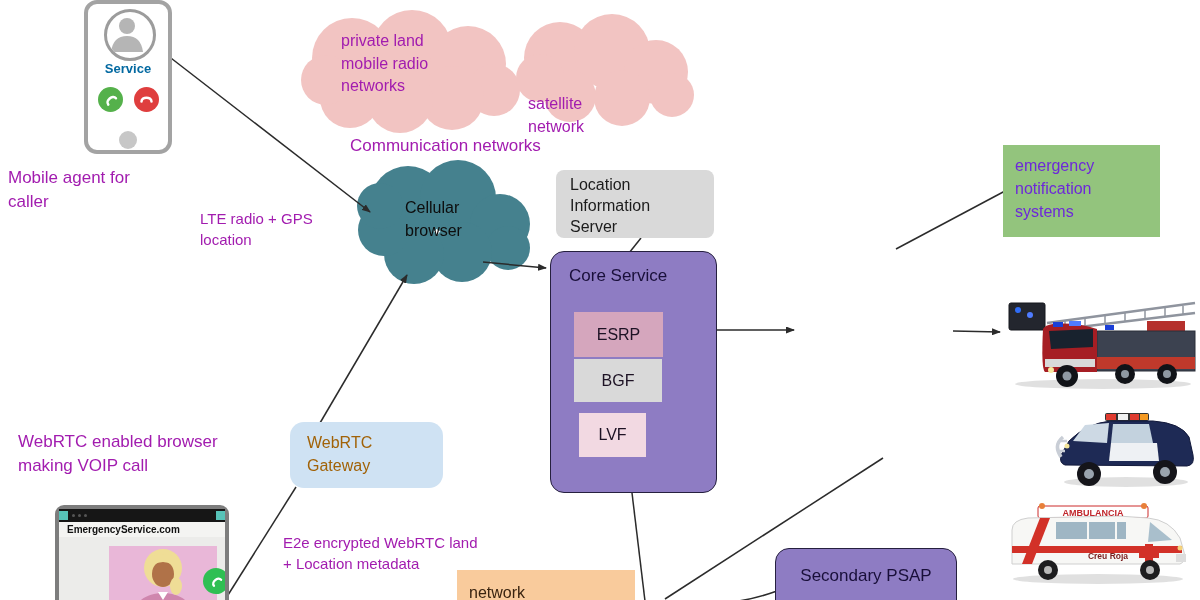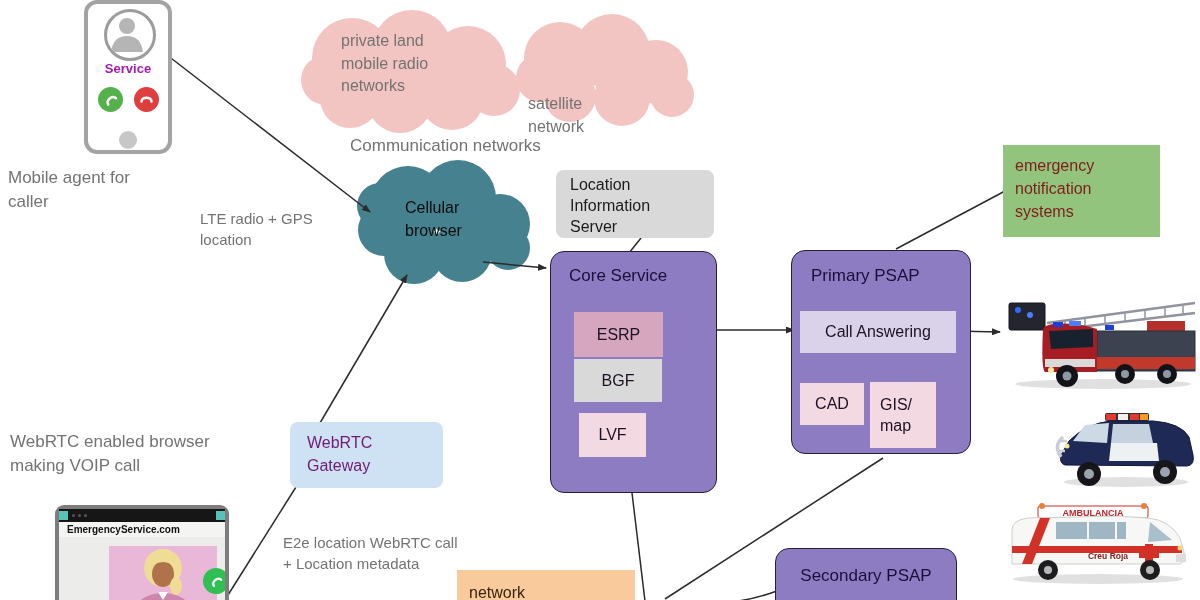--- a/index.html
+++ b/index.html
@@ -1,36 +1,36 @@
 <!DOCTYPE html>
 <html style="--cloud-pink: #f2c4c2; --cloud-teal: #45818e; --box-purple: #8e7cc3; --box-gray: #d9d9d9; --box-green: #93c47d; --box-blue: #cfe2f3; --box-orange: #f9cb9c; --chip-pink: #d5a6bd; --chip-palepink: #f2d9e2; --chip-lavender: #d9d2e9;"><head>
 <meta charset="utf-8">
 <style>
   html,body{margin:0;padding:0;background:#ffffff;}
   #stage{position:relative;width:1200px;height:600px;overflow:hidden;background:#fff;
          font-family:"Liberation Sans",sans-serif;color:#1c1c1c;}
   .layer{position:absolute;left:0;top:0;}
-  .lbl{position:absolute;white-space:pre-line;color:#737373;line-height:1.42;}
+  .lbl{position:absolute;white-space:pre-line;color:#a21caf;line-height:1.42;}
   .node{position:absolute;box-sizing:border-box;white-space:pre-line;}
   .rbox{border-radius:8px;}
   .psap{background:var(--box-purple);border:1.6px solid #26203f;border-radius:14px;color:#190f3a;}
   .psap .title{font-size:17px;position:absolute;}
   .chip{position:absolute;box-sizing:border-box;display:flex;align-items:center;justify-content:center;
         font-size:16px;color:#1d1224;white-space:pre-line;}
   .gray{background:var(--box-gray);}
   .pinkchip{background:var(--chip-pink);margin-top:8px;}
   .palepink{background:var(--chip-palepink);}
   .lavender{background:var(--chip-lavender);}
   
   .phone{position:absolute;left:84px;top:0;width:88px;height:154px;box-sizing:border-box;
          border:4px solid #a3a3a3;border-radius:13px;background:#fff;}
   .phone .avatar{position:absolute;left:16px;top:5px;width:46px;height:46px;border:3px solid #9c9c9c;
          border-radius:50%;background:#fff;overflow:hidden;}
   .phone .svc{position:absolute;left:0;top:57px;width:100%;text-align:center;font-weight:bold;
-         font-size:13px;color:#a21caf;}
+         font-size:13px;color:#0369a1;}
   .phone .btnrow{position:absolute;left:0;top:83px;width:100%;display:flex;justify-content:center;gap:11px;}
   .cbtn{width:25px;height:25px;border-radius:50%;display:flex;align-items:center;justify-content:center;}
   .phone .home{position:absolute;left:50%;top:127px;width:18px;height:18px;margin-left:-9px;
          border-radius:50%;background:#c7c7c7;}
   
   .laptop{position:absolute;left:55px;top:505px;width:174px;height:95px;background:#7d7d7d;
           border-radius:9px 9px 0 0;padding:4px 4px 0 4px;box-sizing:border-box;}
   .laptop .scr{width:100%;height:100%;background:#ececea;overflow:hidden;position:relative;}
   .laptop .bar{height:13px;background:#161616;position:relative;}
   .laptop .bar .tl{position:absolute;left:0;top:2px;width:9px;height:9px;background:#57c3b8;}
@@ -105,52 +105,45 @@
   <div class="lbl" style="left:200px;top:208px;width:150px;font-size:15px;">LTE radio + GPS
 location</div>
   <div class="lbl" style="left:350px;top:134px;width:280px;font-size:17px;">Communication networks</div>
   <div class="lbl" style="left:341px;top:30px;width:130px;font-size:16px;">private land
 mobile radio
 networks</div>
   <div class="lbl" style="left:528px;top:50px;width:110px;font-size:16px;margin-top:43px;">satellite
 network</div>
   <div class="lbl" style="left:405px;top:197px;width:100px;font-size:16px;color:#0d0d0d;">Cellular
 browser</div>
-  <div class="lbl" style="left:10px;top:430px;width:260px;font-size:17px;">WebRTC enabled browser
+  <div class="lbl" style="left:18px;top:430px;width:260px;font-size:17px;">WebRTC enabled browser
 making VOIP call</div>
-  <div class="lbl" style="left:283px;top:532px;width:205px;font-size:15px;">E2e location WebRTC call
+  <div class="lbl" style="left:283px;top:532px;width:205px;font-size:15px;">E2e encrypted WebRTC land
 + Location metadata</div>
 
   <div class="node rbox gray" style="left:556px;top:170px;width:158px;height:68px;font-size:16px;line-height:21px;padding:4px 0 0 14px;">Location
 Information
 Server</div>
 
-  <div class="node" style="left:1003px;top:145px;width:157px;height:92px;background:var(--box-green);font-size:16px;line-height:23px;padding:9px 0 0 12px;box-sizing:border-box;color:#7f1d1d;">emergency
+  <div class="node" style="left:1003px;top:145px;width:157px;height:92px;background:var(--box-green);font-size:16px;line-height:23px;padding:9px 0 0 12px;box-sizing:border-box;color:#6d28d9;">emergency
 notification
 systems</div>
 
-  <div class="node" style="left:290px;top:422px;width:153px;height:66px;background:var(--box-blue);border-radius:8px;font-size:16px;line-height:23px;padding:9px 0 0 17px;box-sizing:border-box;color:#701a75;">WebRTC
+  <div class="node" style="left:290px;top:422px;width:153px;height:66px;background:var(--box-blue);border-radius:14px;font-size:16px;line-height:23px;padding:9px 0 0 17px;box-sizing:border-box;color:#a16207;">WebRTC
 Gateway</div>
 
   <div class="node" style="left:457px;top:570px;width:178px;height:42px;background:var(--box-orange);font-size:16px;padding:14px 0 0 12px;color:#3a2410;">network</div>
 
   <div class="node psap" style="left:550px;top:251px;width:167px;height:242px;">
     <div class="title" style="left:18px;top:14px;">Core Service</div>
     <div class="chip pinkchip" style="left:23px;top:52px;width:89px;height:45px;">ESRP</div>
     <div class="chip gray" style="left:23px;top:107px;width:88px;height:43px;">BGF</div>
     <div class="chip palepink" style="left:28px;top:161px;width:67px;height:44px;">LVF</div>
   </div>
 
-  <div class="node psap" style="left:791px;top:250px;width:180px;height:204px;">
-    <div class="title" style="left:19px;top:15px;">Primary PSAP</div>
-    <div class="chip lavender" style="left:8px;top:60px;width:156px;height:42px;">Call Answering</div>
-    <div class="chip palepink" style="left:8px;top:132px;width:64px;height:42px;">CAD</div>
-    <div class="chip palepink" style="left:78px;top:131px;width:66px;height:66px;justify-content:flex-start;padding-left:10px;line-height:21px;">GIS/
-map</div>
-  </div>
 
   <div class="node psap" style="left:775px;top:548px;width:182px;height:70px;text-align:center;padding-top:17px;font-size:17px;">Secondary PSAP</div>
 
   <div class="phone">
     <div class="avatar">
       <svg width="40" height="40" viewBox="0 0 40 40">
         <circle cx="20" cy="14" r="8" fill="#b5b5b5"></circle>
         <path d="M4,40 Q6,24 20,24 Q34,24 36,40 Z" fill="#b5b5b5"></path>
       </svg>
     </div>

